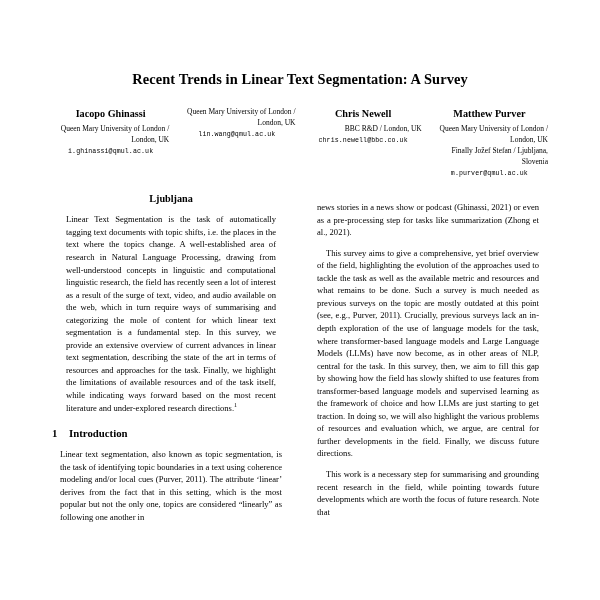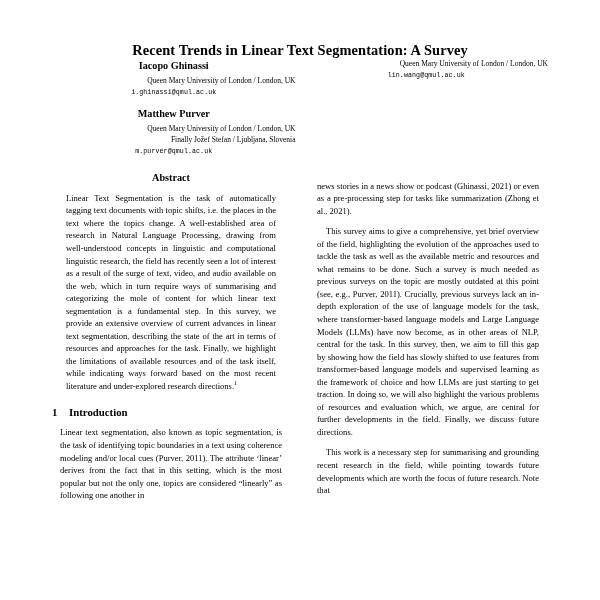--- a/index.html
+++ b/index.html
@@ -21,32 +21,33 @@
     width: 600px;
     height: 600px;
     box-sizing: border-box;
     padding: 0 52px;
     overflow: hidden;
   }
 
   
   .paper-title {
     margin: 0;
-    padding-top: 42px;
+    padding-top: 71px;
     font-size: 14.4px;
     font-weight: bold;
     text-align: center;
     letter-spacing: 0.1px;
     line-height: 1.2;
   }
 
   
   .authors {
+    margin-top: 19px;
     display: grid;
-    grid-template-columns: 1fr 1fr;
+    grid-template-columns: 1fr 1fr 1fr 1fr;
     column-gap: 16px;
     row-gap: 12px;
     text-align: center;
     gap: 9px;
   }
   .author-block {
     text-align: center;
   }
   .author-name {
     font-size: 10.2px;
@@ -135,35 +136,40 @@
       <div class="author-name">Iacopo Ghinassi</div>
       <div class="author-affil">Queen Mary University of London / London, UK</div>
       <div class="author-email">i.ghinassi@qmul.ac.uk</div>
     </div>
 
     <div class="author-block">
       <div class="author-affil">Queen Mary University of London / London, UK</div>
       <div class="author-email">lin.wang@qmul.ac.uk</div>
     </div>
 
+    <div class="author-block">
+      <div class="author-name">Chris Newell</div>
+      <div class="author-affil">BBC R&amp;D / London, UK</div>
+      <div class="author-email">chris.newell@bbc.co.uk</div>
+    </div>
 
     <div class="author-block">
       <div class="author-name">Matthew Purver</div>
       <div class="author-affil">Queen Mary University of London / London, UK</div>
       <div class="author-affil">Finally Jožef Stefan / Ljubljana, Slovenia</div>
       <div class="author-email">m.purver@qmul.ac.uk</div>
     </div>
 
   </div>
 
   <div class="columns">
 
     <div class="col">
 
-      <div class="section-heading-centered">Abstract</div>
+      <div class="section-heading-centered">Ljubljana</div>
 
       <div class="abstract-body">
         <p class="para"><span>Linear Text Segmentation is the task of automatically tagging text documents with topic shifts, i.e. the places in the text where the topics change. A well-established area of research in Natural Language Processing, drawing from well-understood concepts in linguistic and computational linguistic research, the field has recently seen a lot of interest as a result of the surge of text, video, and audio available on the web, which in turn require ways of summarising and categorizing the mole of content for which linear text segmentation is a fundamental step. In this survey, we provide an extensive overview of current advances in linear text segmentation, describing the state of the art in terms of resources and approaches for the task. Finally, we highlight the limitations of available resources and of the task itself, while indicating ways forward based on the most recent literature and under-explored research directions.</span><sup class="fn">1</sup></p>
       </div>
 
       <div class="numbered-heading">
         <span class="sec-num">1</span>
         <span>Introduction</span>
       </div>
 

